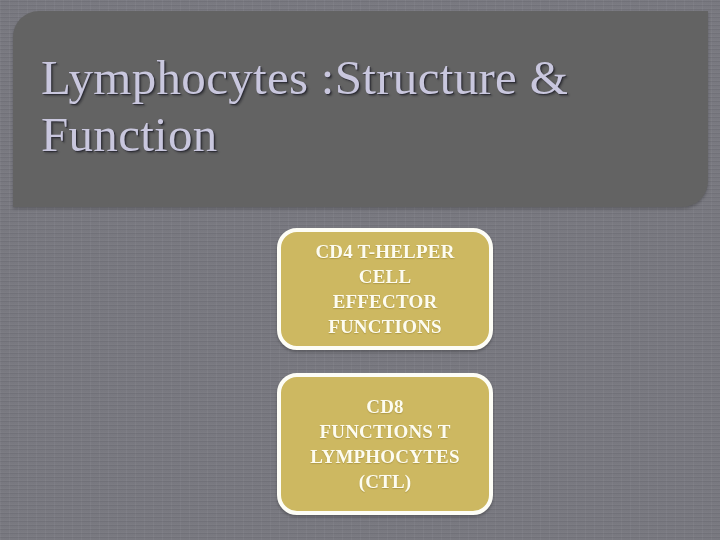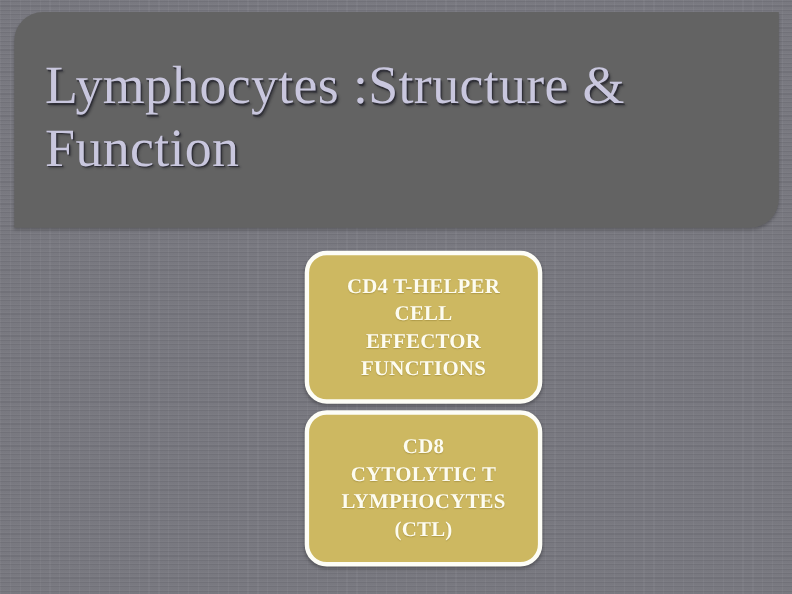--- a/index.html
+++ b/index.html
@@ -86,21 +86,21 @@
     border-radius: 20px;
     box-sizing: border-box;
     box-shadow: 0 2px 3px rgba(0,0,0,0.25);
     display: flex;
     align-items: center;
     justify-content: center;
   }
 
   #gold-box-cd4 {
     top: 228px;
-    height: 139px;
+    height: 122px;
   }
 
   #gold-box-cd8 {
     top: 373px;
     height: 142px;
   }
 
   .gold-box-label {
     font-family: "Liberation Serif", serif;
     font-weight: bold;
@@ -127,18 +127,18 @@
 
   <div id="gold-box-cd4" class="gold-box">
     <div class="gold-box-label">CD4 T-HELPER
 CELL
 EFFECTOR
 FUNCTIONS</div>
   </div>
 
   <div id="gold-box-cd8" class="gold-box">
     <div class="gold-box-label">CD8
-CYTOLYTIC T
+FUNCTIONS T
 LYMPHOCYTES
 (CTL)</div>
   </div>
 
 </div>
 
 </body></html>

